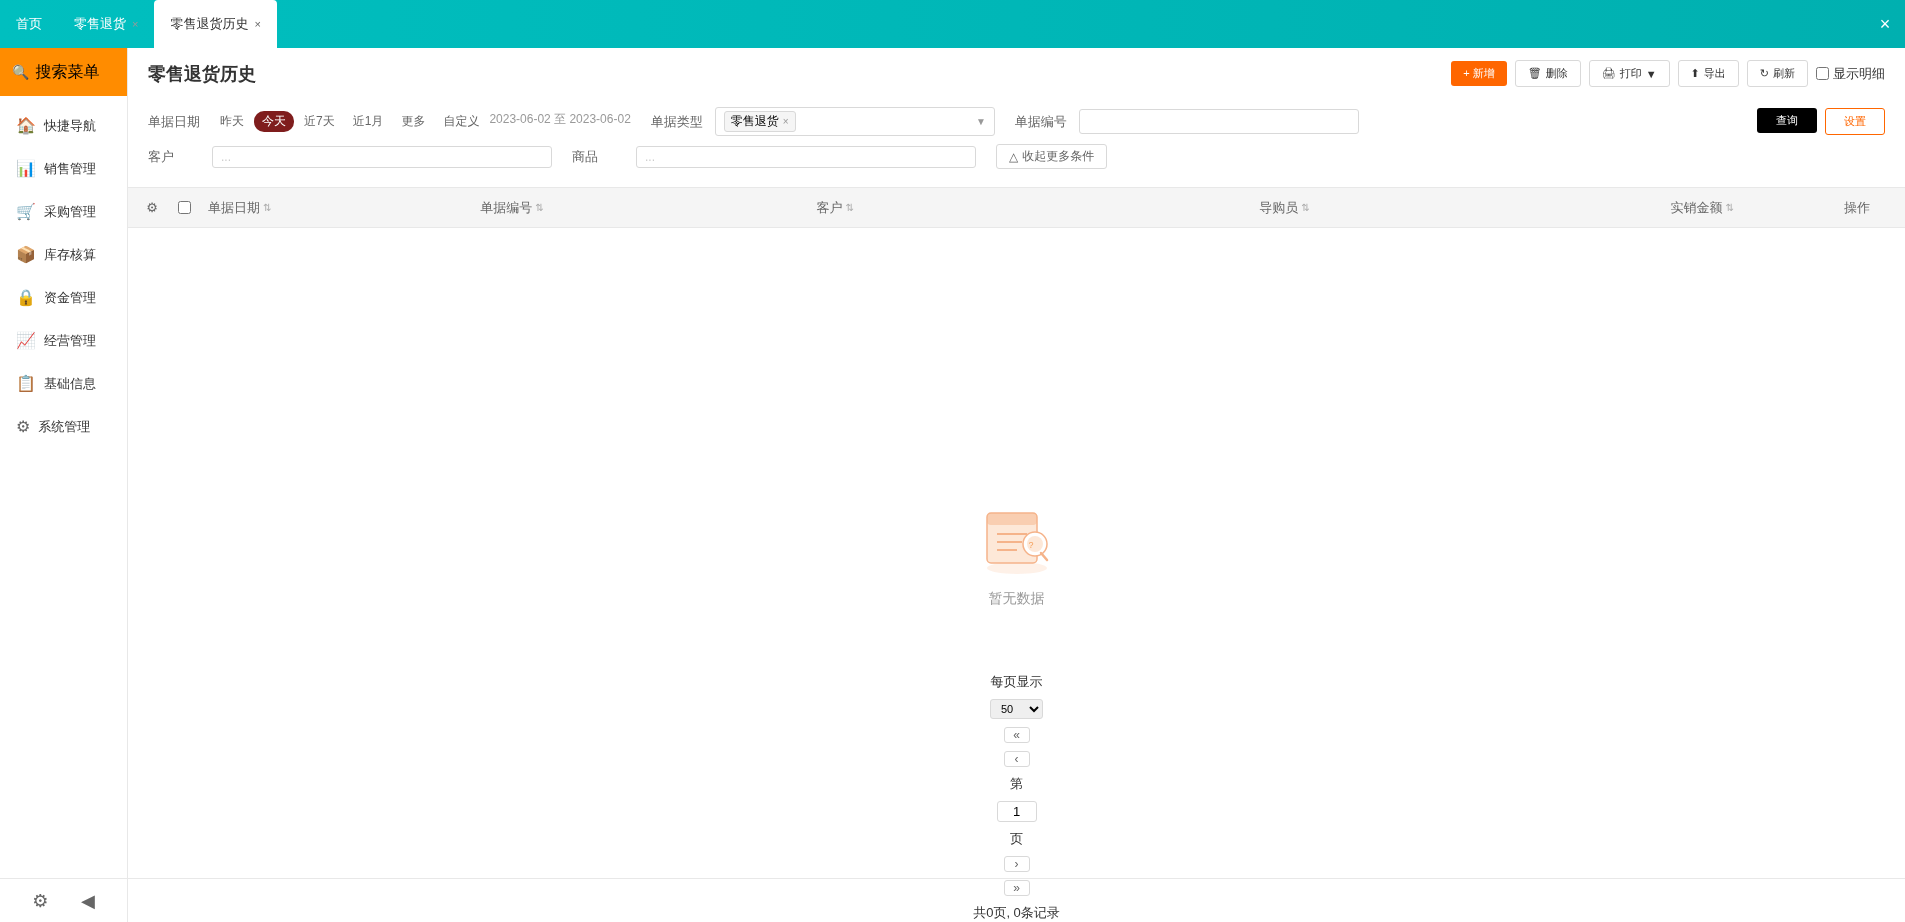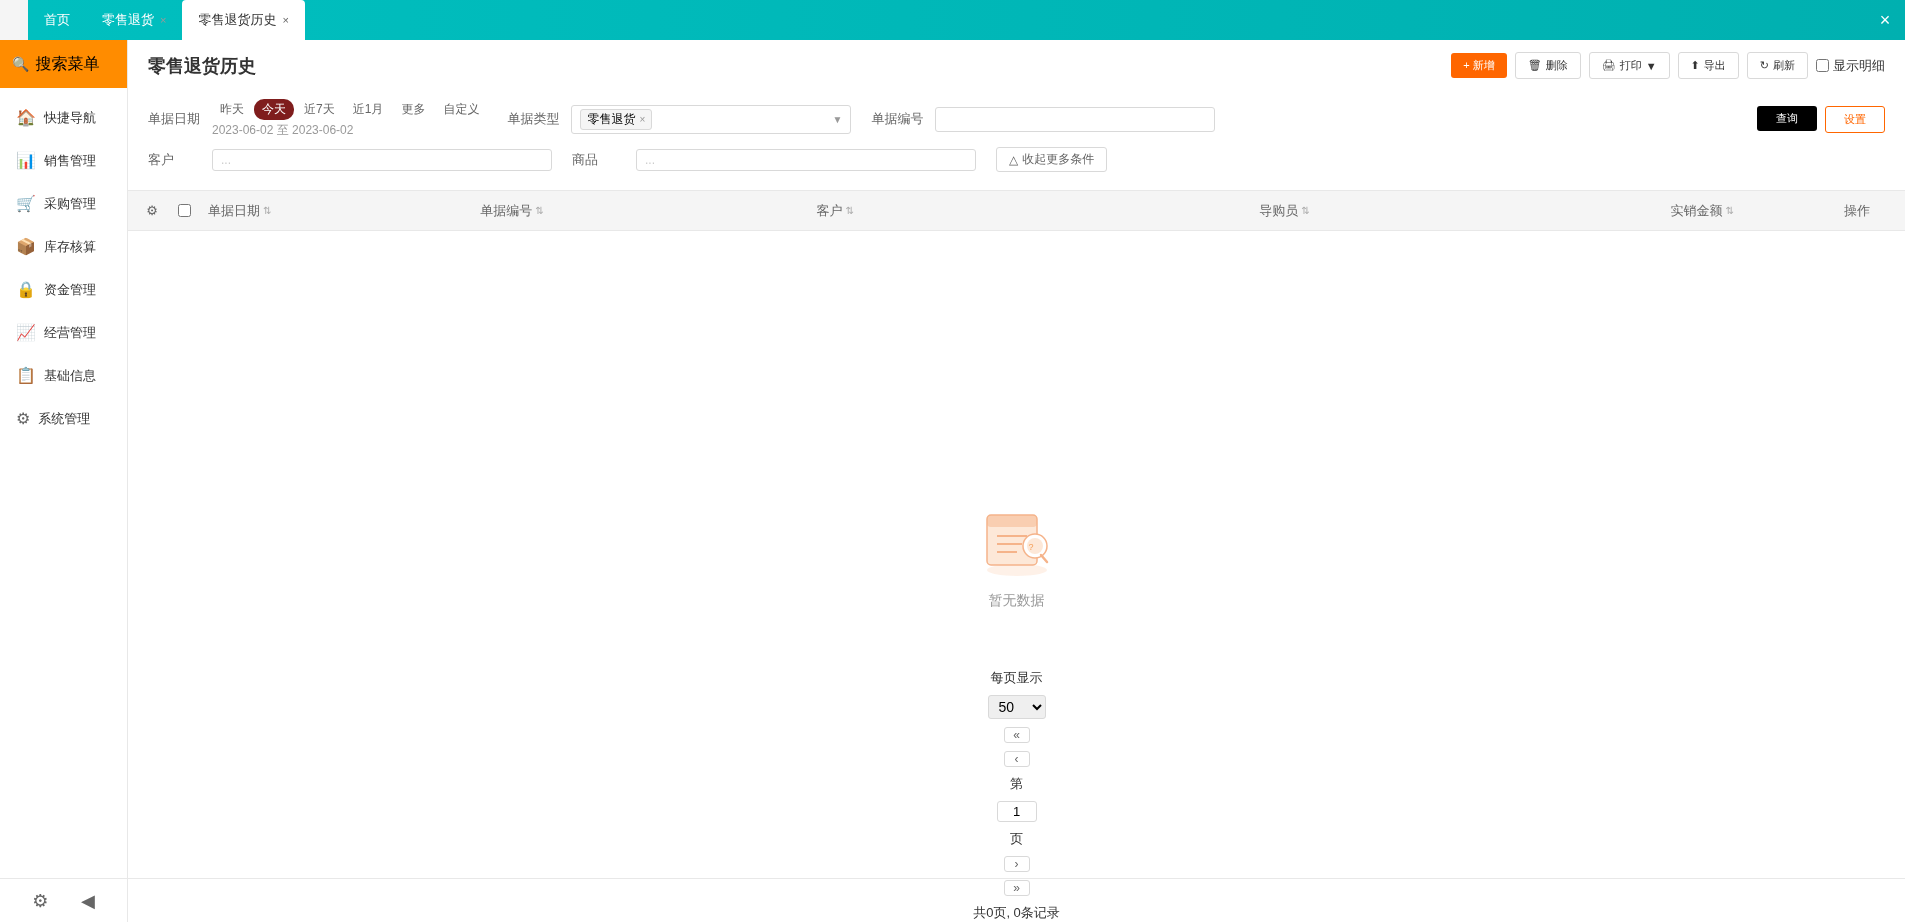--- a/index.html
+++ b/index.html
@@ -1,26 +1,25 @@
 <!DOCTYPE html>
 <html><head>
   <meta charset="utf-8">
   <style>
     * { box-sizing: border-box; margin: 0; padding: 0; font-family: 'Microsoft YaHei', Arial, sans-serif; }
     body { width: 1905px; height: 922px; overflow: hidden; display: flex; flex-direction: column; background: #f5f5f5; }
 
     
     .top-bar {
-      height: 40px;
+      height: 48px;
       background: linear-gradient(90deg, #00bfbf 0%, #00b0b0 100%);
       display: flex;
       align-items: center;
       padding: 0;
       flex-shrink: 0;
-      margin-left: 28px;
     }
     .top-bar-tabs {
       display: flex;
       align-items: center;
       flex: 1;
       height: 100%;
     }
     .tab-item {
       height: 100%;
       display: flex;
@@ -315,21 +314,21 @@
       gap: 8px;
       font-size: 13px;
       color: #333;
       flex-shrink: 0;
       flex-direction: column;
     }
     .page-size-select {
       border: 1px solid #d9d9d9;
       border-radius: 3px;
       padding: 2px 6px;
-      font-size: 14px;
+      font-size: 11px;
       outline: none;
     }
     .page-nav-btn {
       width: 26px;
       height: 26px;
       border: 1px solid #d9d9d9;
       border-radius: 3px;
       background: #fff;
       cursor: pointer;
       display: flex;
@@ -447,21 +446,21 @@
         </div>
       </div>
 
       <div class="filter-area">
         <div class="filter-row">
 
           <div class="filter-item">
             <span class="filter-label">单据日期</span>
             <div class="date-buttons">
 
-            <div style="display: flex; flex-direction: column; gap: 2px;">
+            <div style="display: flex; flex-direction: row; gap: 2px;">
                   <div style="display: flex; gap: 2px;">
                     <button class="date-btn">昨天</button>
                     <button class="date-btn active">今天</button>
                     <button class="date-btn">近7天</button>
                     <button class="date-btn">近1月</button>
                     <button class="date-btn">更多</button>
                     <button class="date-btn">自定义</button>
                   </div>
                   <span class="date-range">2023-06-02 至 2023-06-02</span>
                 </div>

